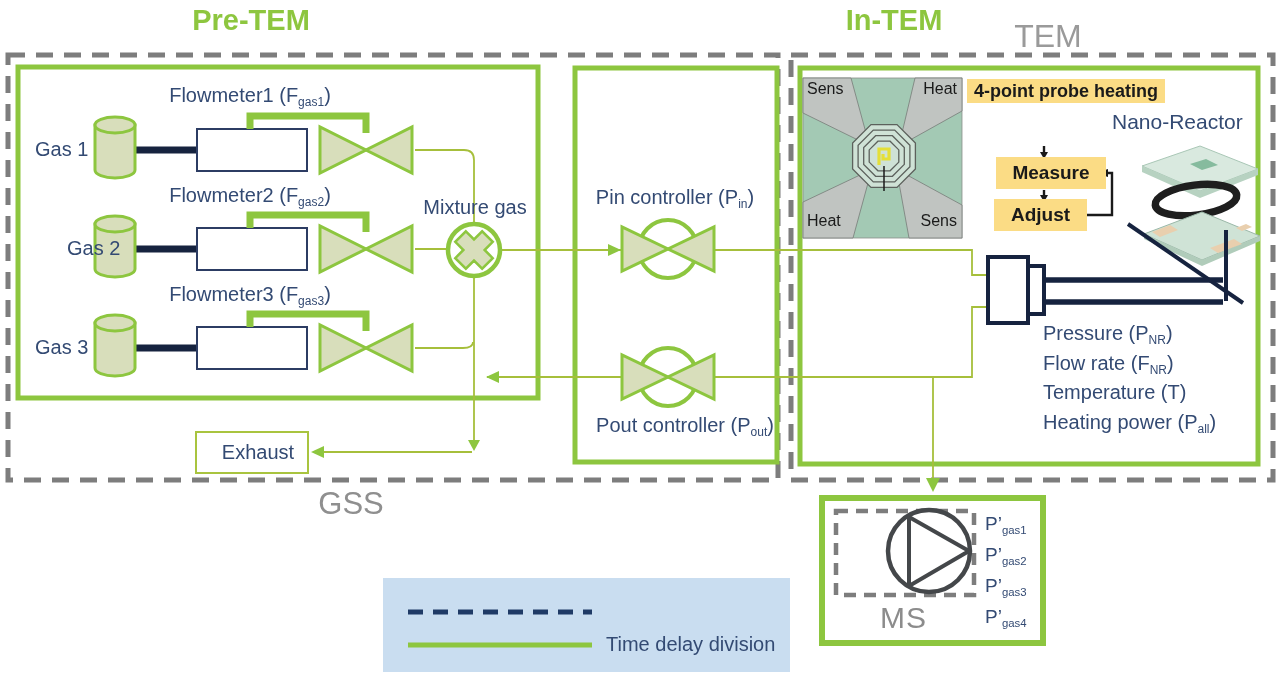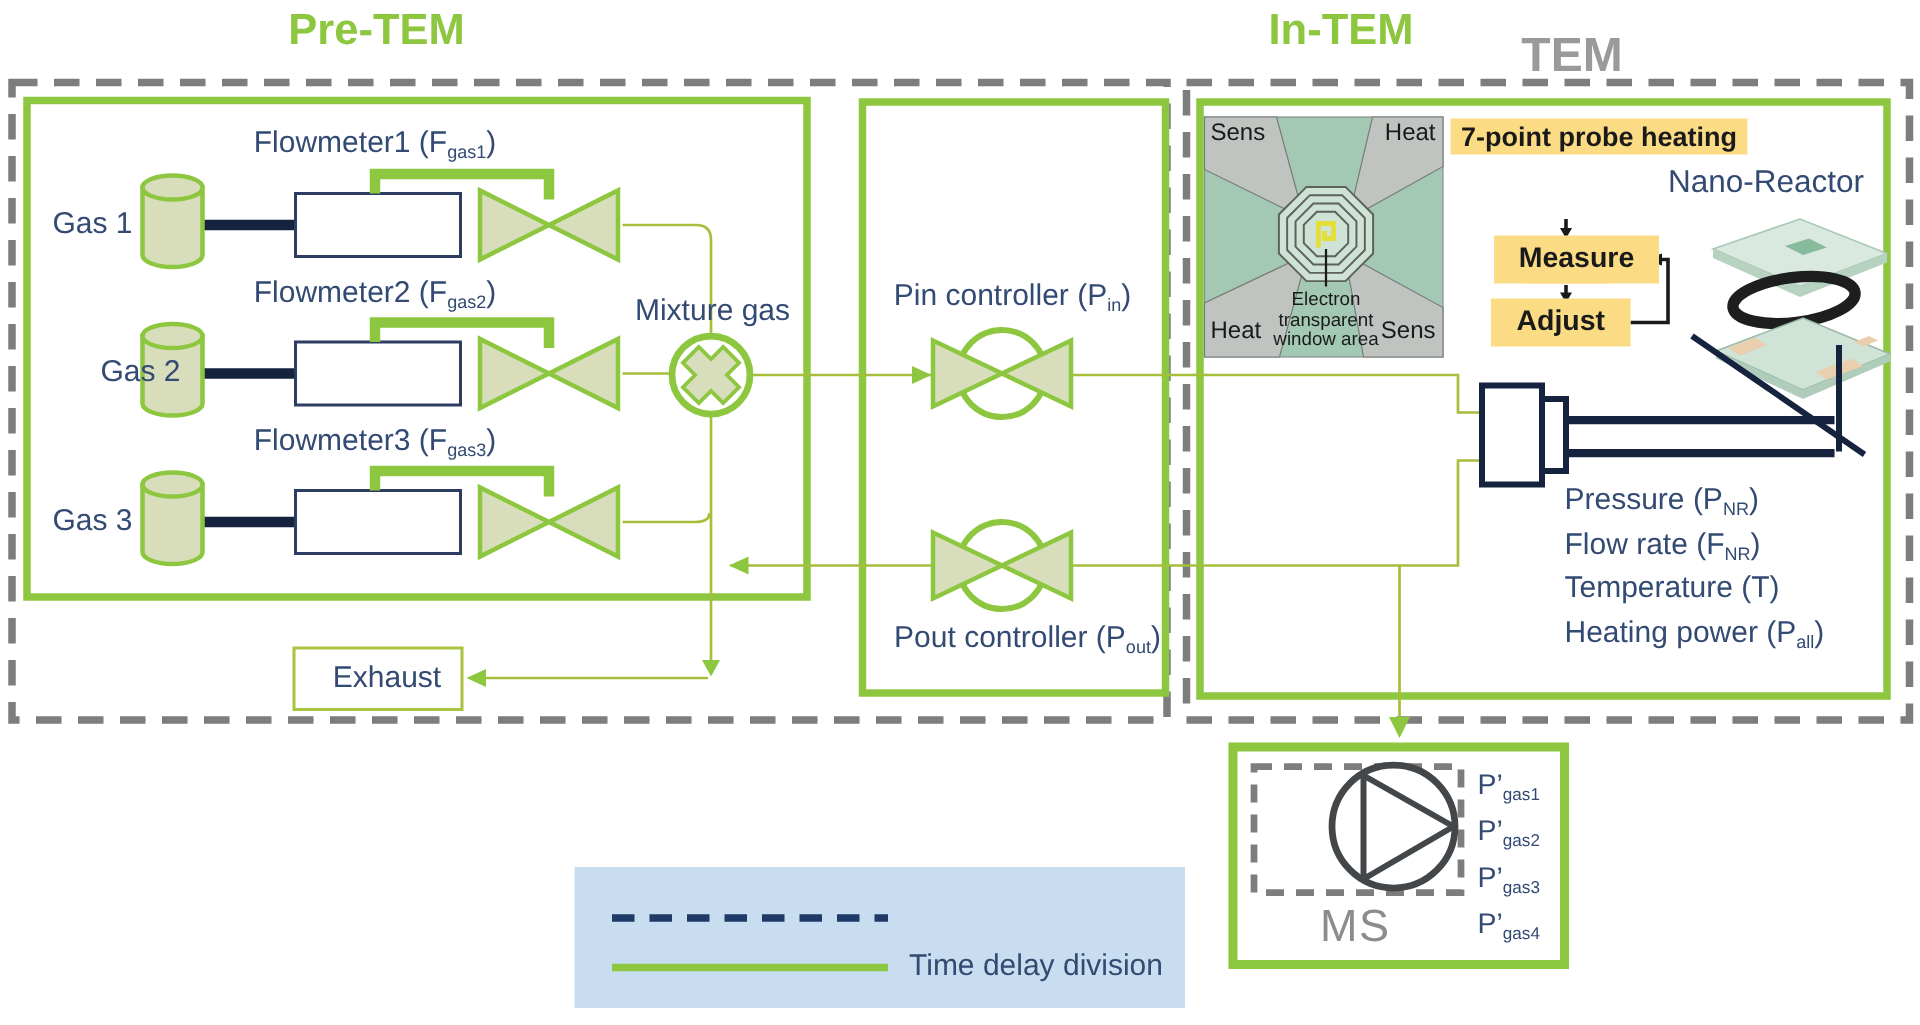--- a/index.html
+++ b/index.html
@@ -5,21 +5,21 @@
   html,body{margin:0;padding:0;background:#fff;}
   #stage{position:relative;width:1280px;height:683px;background:#fff;overflow:hidden;
          font-family:"Liberation Sans", sans-serif;}
   #stage > svg{position:absolute;left:0;top:0;z-index:1;}
   .bg{position:absolute;z-index:0;}
   .lbl{position:absolute;z-index:2;color:#334a73;font-size:20px;white-space:nowrap;line-height:1.18;}
   .ctr{text-align:center;}
   .rgt{text-align:right;}
   .sub{font-size:0.6em;position:relative;top:0.35em;letter-spacing:0;}
   .title-green{color:#8dc63f;font-weight:600;font-size:29px;}
-  .title-gray{color:#9a9a9a;font-weight:700;}
+  .title-gray{color:#9a9a9a;font-weight:400;}
   .ybox{position:absolute;z-index:2;background:#fbdc85;color:#1a1a1a;text-align:center;
         font-weight:600;font-size:19px;display:flex;align-items:center;justify-content:center;}
   .chiptxt{position:absolute;z-index:2;color:#1a1a1a;font-size:16px;font-weight:500;}
   .legend-bg{left:383px;top:578px;width:407px;height:94px;background:#c9ddf0;}
 </style>
 </head>
 <body>
 
 <div id="stage">
 
@@ -156,20 +156,21 @@
       <polygon points="969,551 909,517 909,586" fill="none" stroke="#44474a" stroke-width="4" stroke-linejoin="round"></polygon>
     </g>
 
     <line x1="408" y1="612" x2="592" y2="612" stroke="#1f3a66" stroke-width="5" stroke-dasharray="15 10"></line>
     <line x1="408" y1="645" x2="592" y2="645" stroke="#8dc63f" stroke-width="5"></line>
   </svg>
 
   <div class="lbl title-green ctr" style="left:181px;top:3px;width:140px;">Pre-TEM</div>
   <div class="lbl title-green ctr" style="left:824px;top:3px;width:140px;">In-TEM</div>
   <div class="lbl title-gray ctr" style="left:998px;top:18px;width:100px;font-size:32px;">TEM</div>
+  <div class="lbl title-gray ctr" style="left:301px;top:486px;width:100px;font-size:31px;color:#8f8f8f;">GSS</div>
 
   <div class="lbl" style="left:35px;top:138px;">Gas 1</div>
   <div class="lbl" style="left:35px;top:237px;margin-left:32px;">Gas 2</div>
   <div class="lbl" style="left:35px;top:336px;">Gas 3</div>
 
   <div class="lbl ctr" style="left:120px;top:84px;width:260px;">
     <span>Flowmeter1 (F</span><span class="sub">gas1</span><span>)</span>
   </div>
   <div class="lbl ctr" style="left:120px;top:184px;width:260px;">
     <span>Flowmeter2 (F</span><span class="sub">gas2</span><span>)</span>
@@ -185,27 +186,22 @@
     <span>Pin controller (P</span><span class="sub">in</span><span>)</span>
   </div>
   <div class="lbl ctr" style="left:570px;top:414px;width:230px;">
     <span>Pout controller (P</span><span class="sub">out</span><span>)</span>
   </div>
 
   <div class="chiptxt" style="left:807px;top:80px;">Sens</div>
   <div class="chiptxt rgt" style="left:900px;top:80px;width:57px;">Heat</div>
   <div class="chiptxt" style="left:807px;top:212px;">Heat</div>
   <div class="chiptxt rgt" style="left:900px;top:212px;width:57px;">Sens</div>
-  <div class="chiptxt ctr" style="left:834px;top:193px;width:100px;font-size:12.5px;line-height:13.5px;font-weight:400;">
-    <span>Electron</span><br>
-    <span>transparent</span><br>
-    <span>window area</span>
-  </div>
-
-  <div class="ybox" style="left:967px;top:79px;width:198px;height:24px;font-weight:700;font-size:18px;">7-point probe heating</div>
+
+  <div class="ybox" style="left:967px;top:79px;width:198px;height:24px;font-weight:700;font-size:18px;">4-point probe heating</div>
   <div class="ybox" style="left:1018px;top:114px;width:53px;height:31px;margin-top:44px;">Set</div>
   <div class="ybox" style="left:996px;top:157px;width:110px;height:32px;">Measure</div>
   <div class="ybox" style="left:994px;top:199px;width:93px;height:32px;">Adjust</div>
 
   <div class="lbl" style="left:1112px;top:110px;font-size:21px;">Nano-Reactor</div>
 
   <div class="lbl" style="left:1043px;top:322px;">
     <span>Pressure (P</span><span class="sub">NR</span><span>)</span>
   </div>
   <div class="lbl" style="left:1043px;top:352px;">

